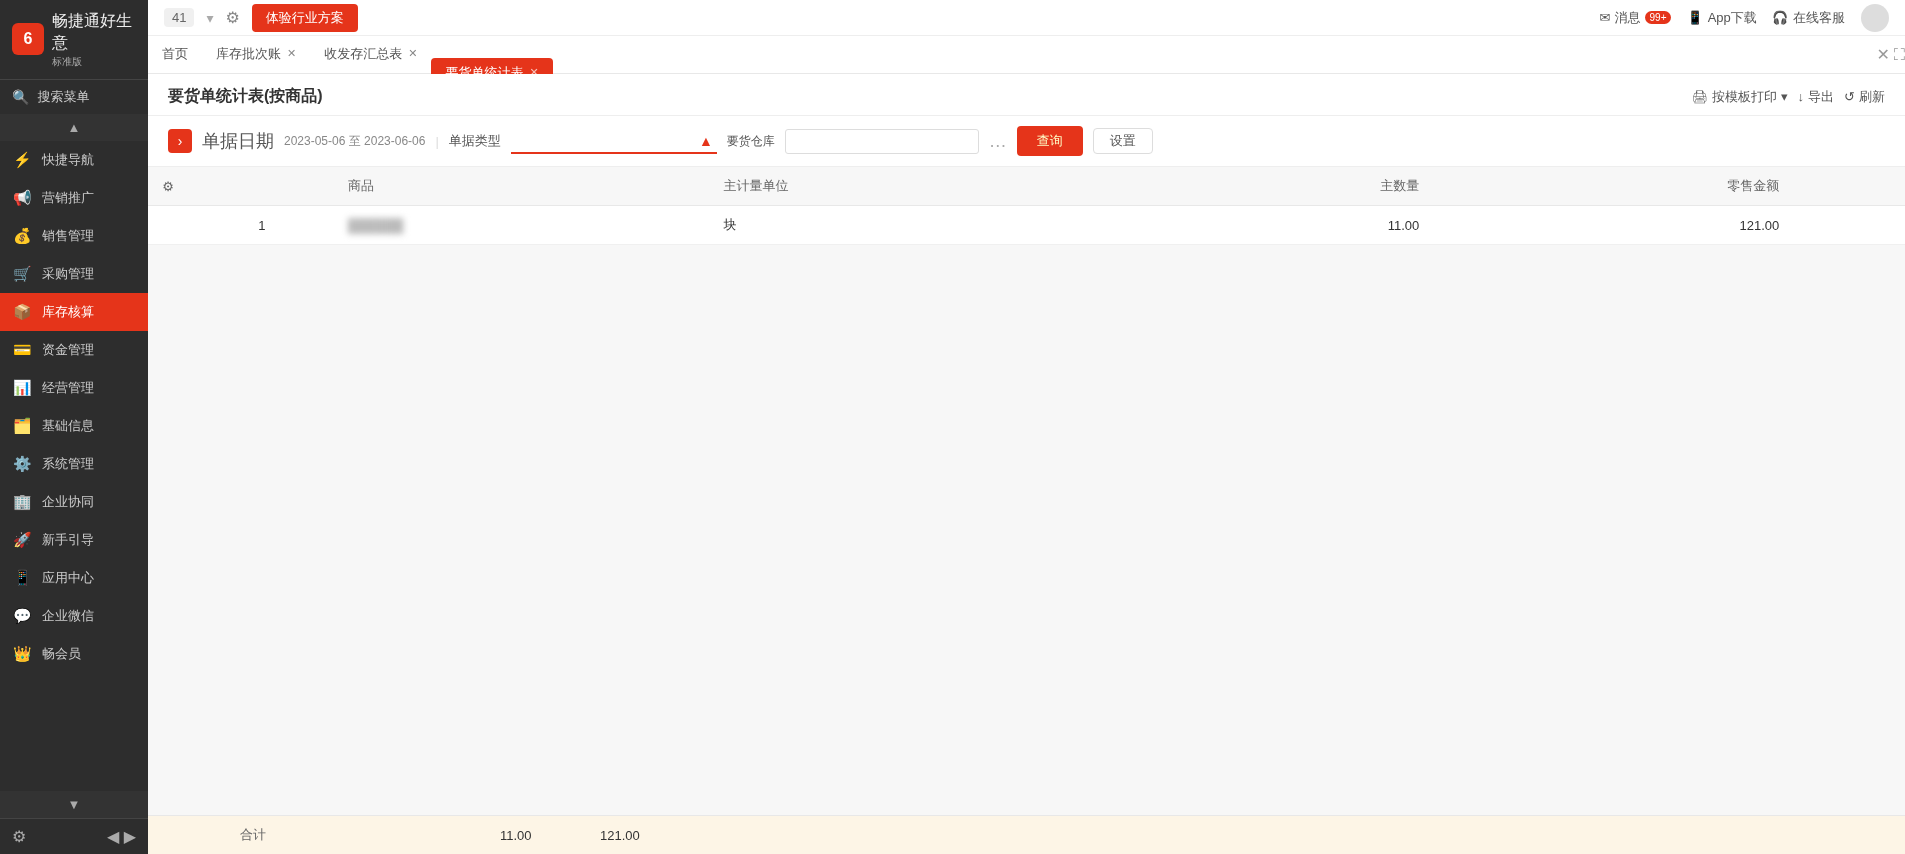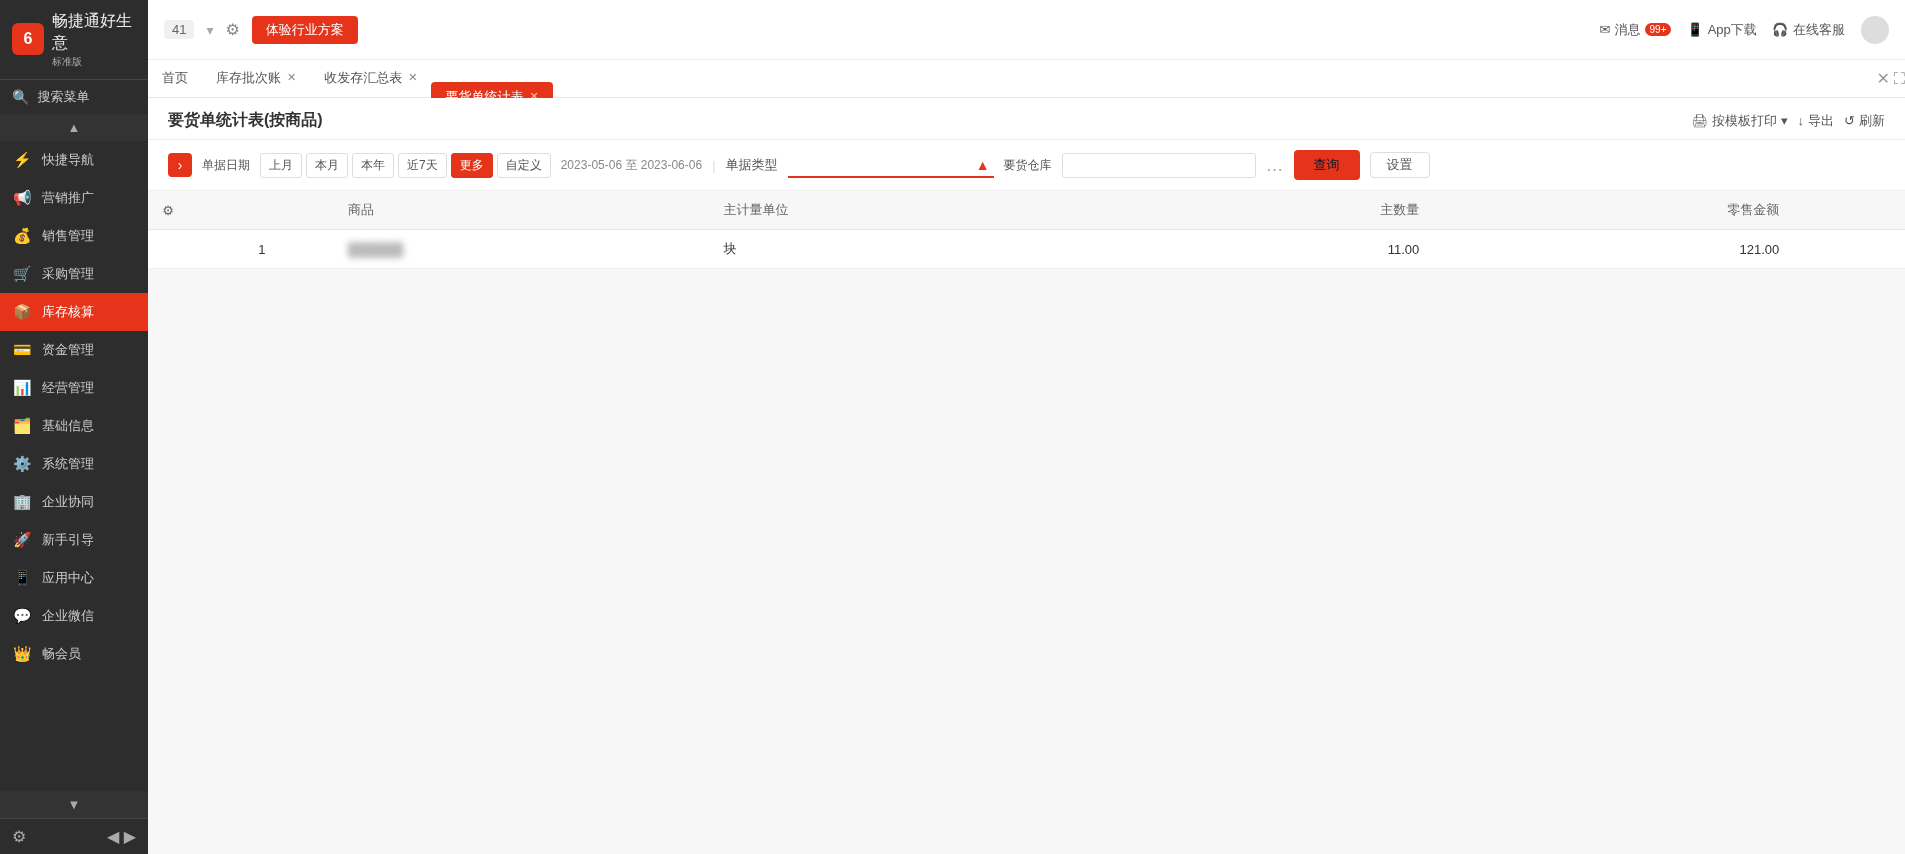--- a/index.html
+++ b/index.html
@@ -71,21 +71,21 @@
       padding: 8px 12px;
       border-top: 1px solid #444;
     }
     .sidebar-footer-icon { color: #aaa; cursor: pointer; font-size: 16px; }
 
     
     .main { flex: 1; display: flex; flex-direction: column; overflow: hidden; }
 
     
     .topbar {
-      height: 60px;
+      height: 36px;
       background: #fff;
       display: flex; align-items: center;
       padding: 0 16px;
       border-bottom: 1px solid #eee;
       justify-content: space-between;
       flex-shrink: 0;
     }
     .topbar-left { display: flex; align-items: center; gap: 12px; }
     .topbar-tab-num {
       background: #f0f0f0;
@@ -165,21 +165,21 @@
     .expand-btn {
       width: 24px; height: 24px;
       background: #e5341a;
       color: white;
       border-radius: 4px;
       display: flex; align-items: center; justify-content: center;
       cursor: pointer;
       font-size: 14px;
       flex-shrink: 0;
     }
-    .filter-label { color: #555; font-size: 12px; white-space: nowrap; }
+    .filter-label { color: #555; font-size: 18px; white-space: nowrap; }
     .filter-date-btns { display: flex; align-items: center; gap: 4px; }
     .filter-date-btn {
       padding: 3px 8px;
       border: 1px solid #ddd;
       border-radius: 3px;
       background: #fff;
       color: #555;
       font-size: 12px;
       cursor: pointer;
     }
@@ -211,21 +211,21 @@
       border: 1px solid #ddd;
       border-radius: 3px;
       padding: 4px 8px;
       font-size: 13px;
       min-width: 160px;
       outline: none;
     }
     .filter-dots { color: #aaa; cursor: pointer; font-size: 18px; }
     .query-btn {
       background: #e5341a;
-      color: #0f172a;
+      color: #fef9c3;
       border: none;
       border-radius: 4px;
       padding: 6px 20px;
       font-size: 13px;
       cursor: pointer;
     }
     .settings-btn {
       background: #fff;
       color: #555;
       border: 1px solid #ddd;
@@ -444,29 +444,20 @@
           <span>↺</span>
           <span>刷新</span>
         </div>
       </div>
     </div>
 
     <div class="filter-bar">
       <div class="expand-btn">›</div>
 
       <span class="filter-label">单据日期</span>
-      <div class="filter-date-btns">
-
-      <button class="filter-date-btn">上月</button>
-          <button class="filter-date-btn">本月</button>
-          <button class="filter-date-btn">本年</button>
-          <button class="filter-date-btn">近7天</button>
-          <button class="filter-date-btn badge-btn">更多</button>
-          <button class="filter-date-btn">自定义</button>
-        </div>
       <span class="filter-date-range">2023-05-06 至 2023-06-06</span>
 
       <span class="filter-divider">|</span>
 
       <span class="filter-type-label">单据类型</span>
       <div class="filter-type-input-wrap">
         <input class="filter-type-input" type="text" value="" style="">
         <span class="filter-type-chevron">▲</span>
       </div>
 
@@ -500,14 +491,21 @@
     <td><span style="filter:blur(3px);color:#bbb;">██████</span></td>
     <td>块</td>
     <td class="text-right">11.00</td>
     <td class="text-right">121.00</td>
     <td></td>
   </tr>
           </tbody>
       </table>
     </div>
 
+    <div class="table-footer">
+      <div style="width:40px;"></div>
+      <div class="table-footer-label">合计</div>
+      <div style="width:80px;"></div>
+      <div class="table-footer-val">11.00</div>
+      <div class="table-footer-val">121.00</div>
+    </div>
   </div>
 </div>
 
 </body></html>

